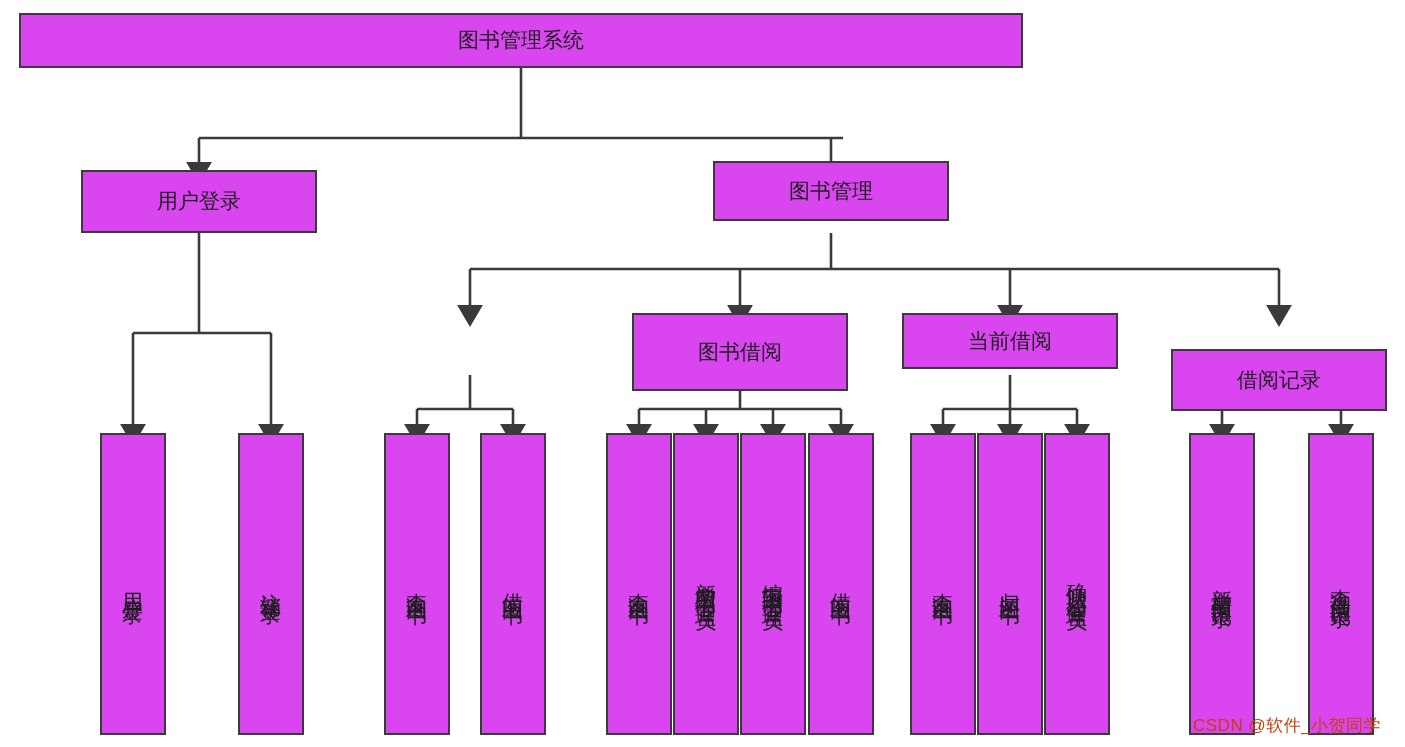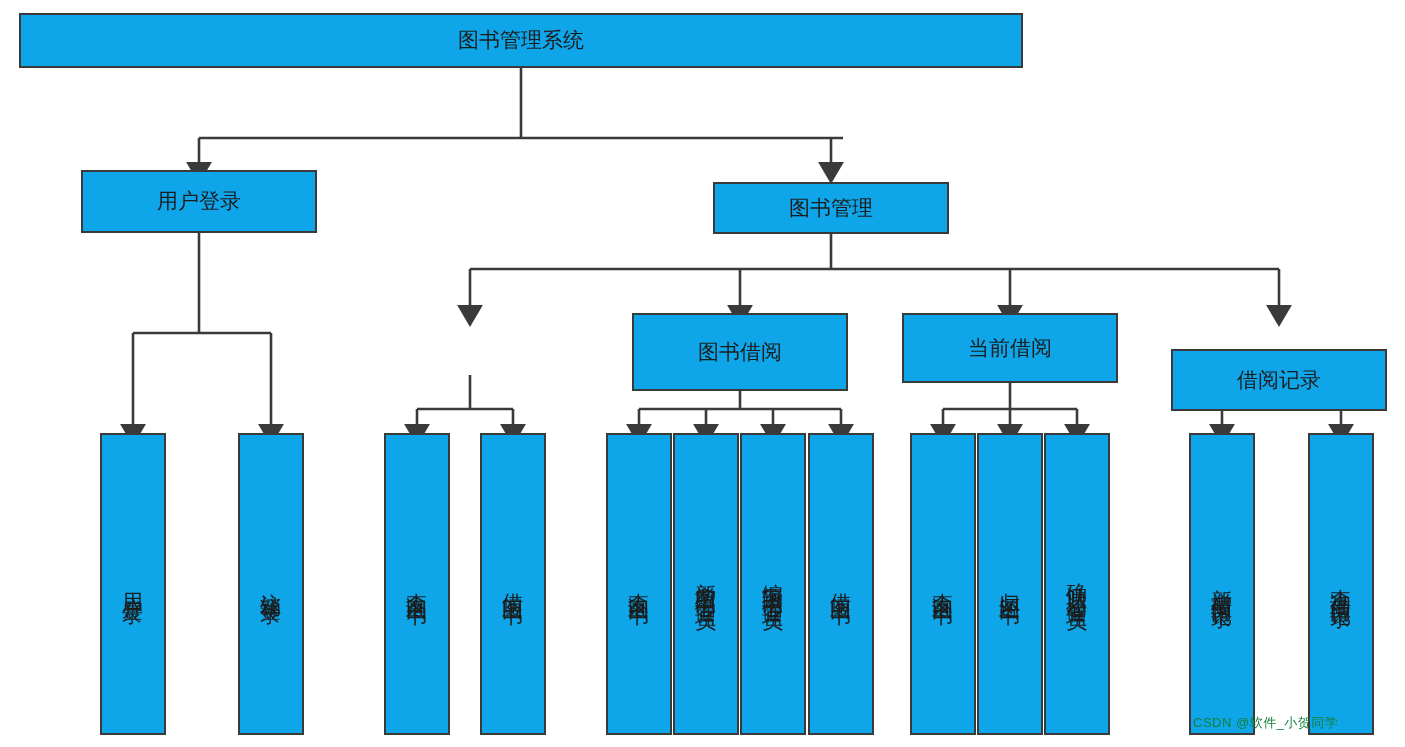--- a/index.html
+++ b/index.html
@@ -22,21 +22,21 @@
     left: 0;
     top: 0;
     width: 1405px;
     height: 747px;
     pointer-events: none;
   }
   .node {
     position: absolute;
     box-sizing: border-box;
     border: 2.5px solid #3a3a3a;
-    background: #0ea5e9;
+    background: #d946ef;
     display: flex;
     align-items: center;
     justify-content: center;
     color: #1c1c1c;
     overflow: hidden;
   }
   .node .label {
     display: block;
     text-align: center;
     line-height: 1.18;
@@ -58,22 +58,22 @@
     text-orientation: upright;
     font-size: 21px;
     letter-spacing: 4px;
     line-height: 1;
     white-space: nowrap;
   }
   .watermark {
     position: absolute;
     left: 1193px;
     top: 714px;
-    font-size: 13px;
-    color: #15803d;
+    font-size: 17px;
+    color: #c2410c;
     letter-spacing: 0.5px;
     white-space: nowrap;
   }
 </style>
 </head>
 <body>
 
 <div id="canvas">
 
   <svg id="wires" viewBox="0 0 1405 747" xmlns="http://www.w3.org/2000/svg">
@@ -126,28 +126,28 @@
     </g>
   </svg>
 
   <div class="node root horiz" style="left:19px; top:13px; width:1004px; height:55px;">
     <span class="label">图书管理系统</span>
   </div>
 
   <div class="node horiz" style="left:81px; top:170px; width:236px; height:63px;">
     <span class="label">用户登录</span>
   </div>
-  <div class="node horiz" style="left:713px; top:182px; width:236px; height:52px;">
+  <div class="node horiz" style="left:713px; top:161px; width:236px; height:60px;">
     <span class="label">图书管理</span>
   </div>
 
   <div class="node horiz" style="left:632px; top:313px; width:216px; height:78px;">
     <span class="label">图书借阅</span>
   </div>
-  <div class="node horiz" style="left:902px; top:313px; width:216px; height:70px;">
+  <div class="node horiz" style="left:902px; top:313px; width:216px; height:56px;">
     <span class="label">当前借阅</span>
   </div>
   <div class="node horiz" style="left:1171px; top:313px; width:216px; height:62px;margin-top:36px;">
     <span class="label">借阅记录</span>
   </div>
 
   <div class="node vert" style="left:100px; top:433px; width:66px; height:302px;">
     <span class="label">用户登录</span>
   </div>
   <div class="node vert" style="left:238px; top:433px; width:66px; height:302px;">

